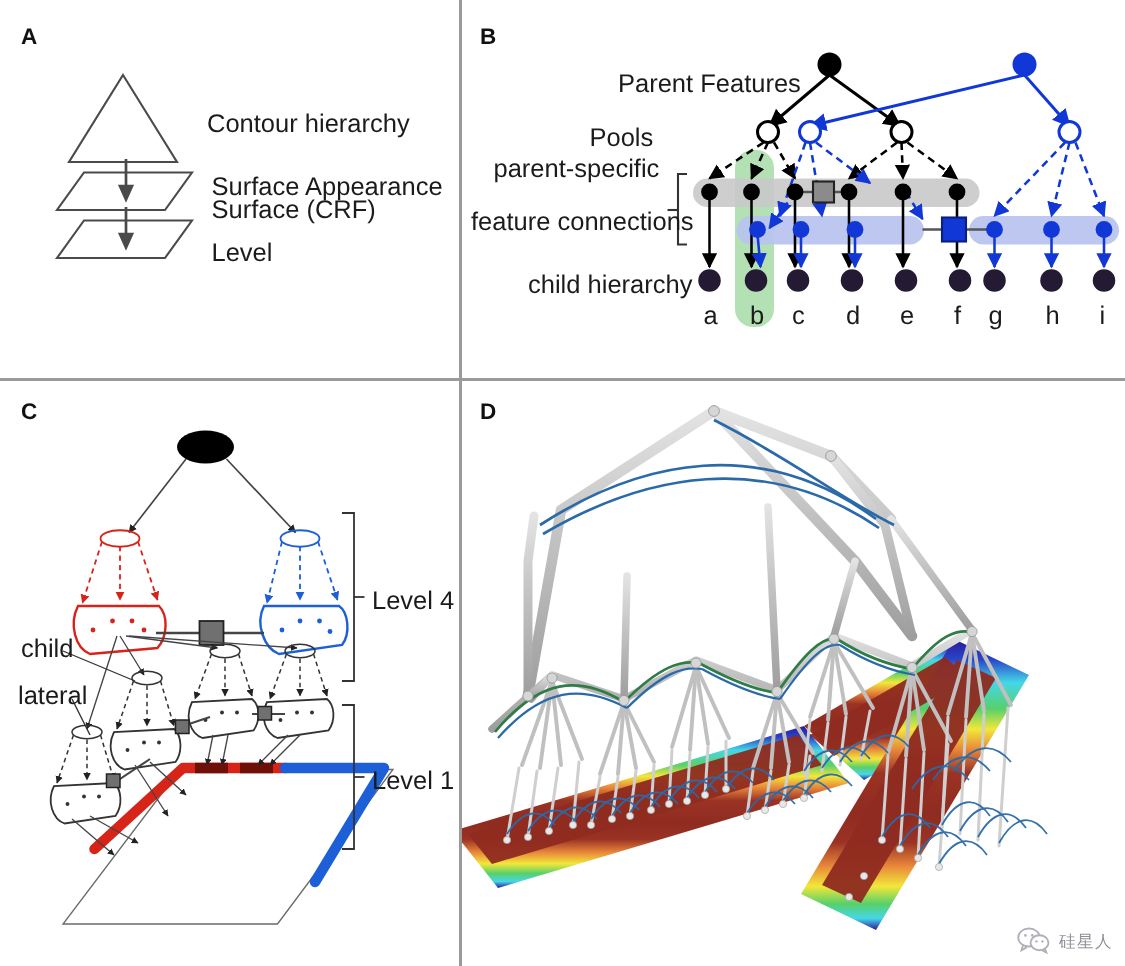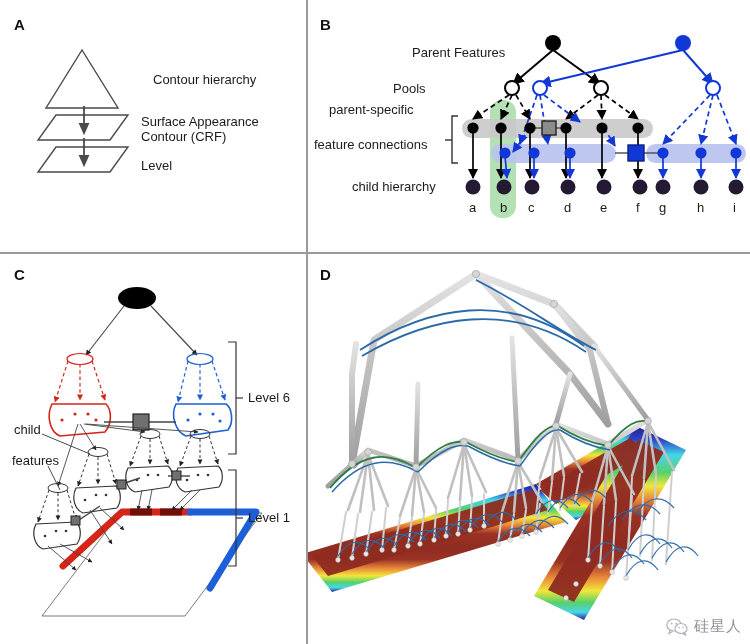--- a/index.html
+++ b/index.html
@@ -1,24 +1,24 @@
 <!DOCTYPE html>
 <html><head>
 <meta charset="utf-8">
 <style>
   html,body{margin:0;padding:0;background:#fff;}
   body{width:750px;height:644px;font-family:"Liberation Sans",sans-serif;overflow:hidden;}
   #figure{position:relative;width:750px;height:644px;background:#fff;}
   .panel{position:absolute;overflow:hidden;}
   .panel-letter{position:absolute;font-weight:bold;font-size:15px;color:#111;}
   .divider{position:absolute;background:#9a9a9a;}
-  .lbl{position:absolute;font-size:13px;color:#1b1b1b;white-space:nowrap;line-height:1.25;}
+  .lbl{position:absolute;font-size:17px;color:#1b1b1b;white-space:nowrap;line-height:1.25;}
   svg{display:block;}
   .wm{position:absolute;right:8px;bottom:8px;display:flex;align-items:center;gap:6px;opacity:.78;}
-  .wm-text{font-size:15px;color:#6f6f7a;font-family:"DejaVu Sans",sans-serif;letter-spacing:1px;}
+  .wm-text{font-size:11px;color:#6f6f7a;font-family:"DejaVu Sans",sans-serif;letter-spacing:1px;}
 </style>
 </head>
 <body>
 
 <div id="figure">
 
   <div class="divider" style="left:306px;top:0;width:1.5px;height:644px;"></div>
   <div class="divider" style="left:0;top:252px;width:750px;height:1.5px;"></div>
 
   <div class="panel" style="left:0;top:0;width:306px;height:252px;">
@@ -35,23 +35,23 @@
       <g stroke="#4a4a4a" stroke-width="1.8" fill="#4a4a4a">
         <line x1="84" y1="106" x2="84" y2="127"></line>
         <polygon points="84,133 80,124 88,124"></polygon>
       </g>
       <g stroke="#4a4a4a" stroke-width="1.8" fill="#4a4a4a">
         <line x1="84" y1="138" x2="84" y2="159"></line>
         <polygon points="84,165 80,156 88,156"></polygon>
       </g>
     </svg>
 
-    <div class="lbl" style="left:153px;top:72px;">Contour hierarchy</div>
+    <div class="lbl" style="left:138px;top:72px;">Contour hierarchy</div>
     <div class="lbl" style="left:141px;top:114px;">Surface Appearance</div>
-    <div class="lbl" style="left:141px;top:129px;">Contour (CRF)</div>
+    <div class="lbl" style="left:141px;top:129px;">Surface (CRF)</div>
     <div class="lbl" style="left:141px;top:158px;">Level</div>
   </div>
 
   <div class="panel" style="left:308px;top:0;width:442px;height:252px;">
     <div class="panel-letter" style="left:12px;top:16px;">B</div>
 
     <svg width="442" height="252" style="position:absolute;left:0;top:0;">
       <defs>
         <marker id="ahB" markerWidth="7" markerHeight="7" refX="5.4" refY="3" orient="auto" markerUnits="strokeWidth">
           <path d="M0,0 L6,3 L0,6 z" fill="#000"></path>
@@ -323,22 +323,22 @@
         <line x1="48" y1="212" x2="60" y2="236"></line>
       </g>
 
       <path d="M228,88 L236,88 L236,200 L228,200" fill="none" stroke="#333" stroke-width="1.2"></path>
       <line x1="236" y1="144" x2="243" y2="144" stroke="#333" stroke-width="1.2"></line>
       <path d="M228,216 L236,216 L236,312 L228,312" fill="none" stroke="#333" stroke-width="1.2"></path>
       <line x1="236" y1="264" x2="243" y2="264" stroke="#333" stroke-width="1.2"></line>
     </svg>
 
     <div class="lbl" style="left:14px;top:168px;">child</div>
-    <div class="lbl" style="left:12px;top:199px;">features</div>
-    <div class="lbl" style="left:248px;top:136px;">Level 6</div>
+    <div class="lbl" style="left:12px;top:199px;">lateral</div>
+    <div class="lbl" style="left:248px;top:136px;">Level 4</div>
     <div class="lbl" style="left:248px;top:256px;">Level 1</div>
   </div>
 
   <div class="panel" style="left:308px;top:254px;width:442px;height:390px;">
     <div class="panel-letter" style="left:12px;top:12px;">D</div>
 
     <svg width="442" height="390" style="position:absolute;left:0;top:0;">
       <defs>
         <linearGradient id="tubeG" x1="0" y1="0" x2="0" y2="1">
           <stop offset="0%" stop-color="#e3e3e3"></stop>

